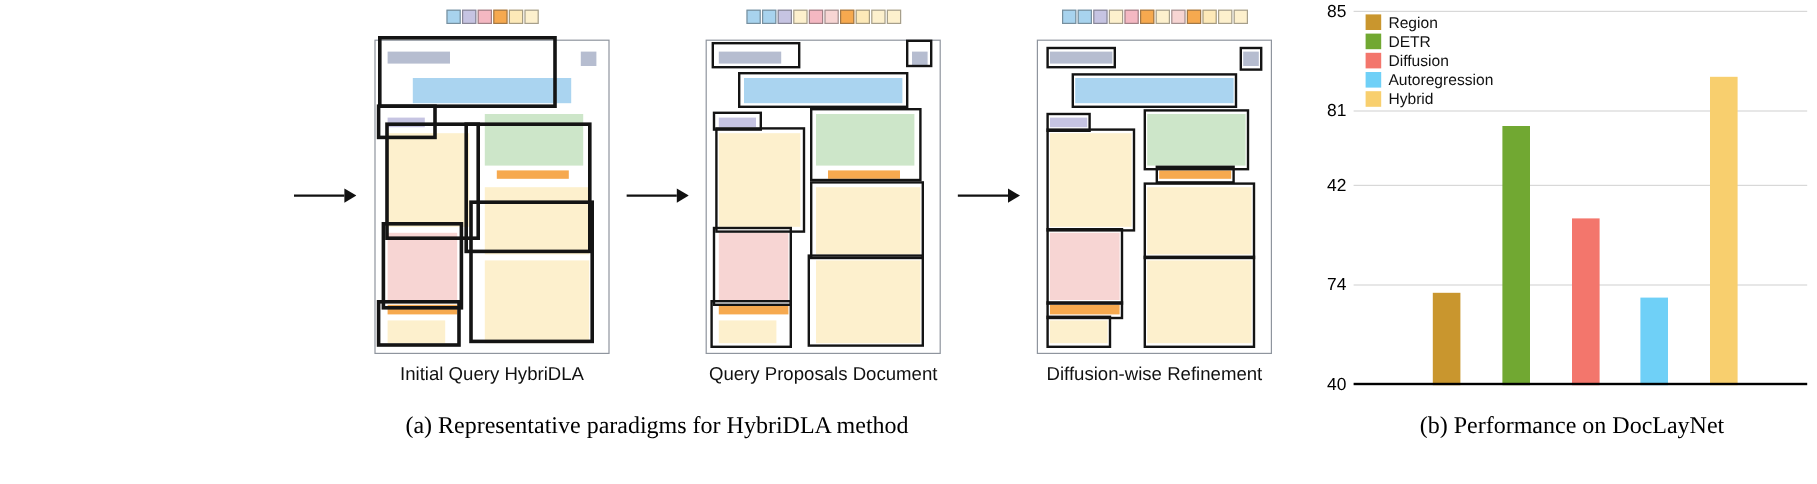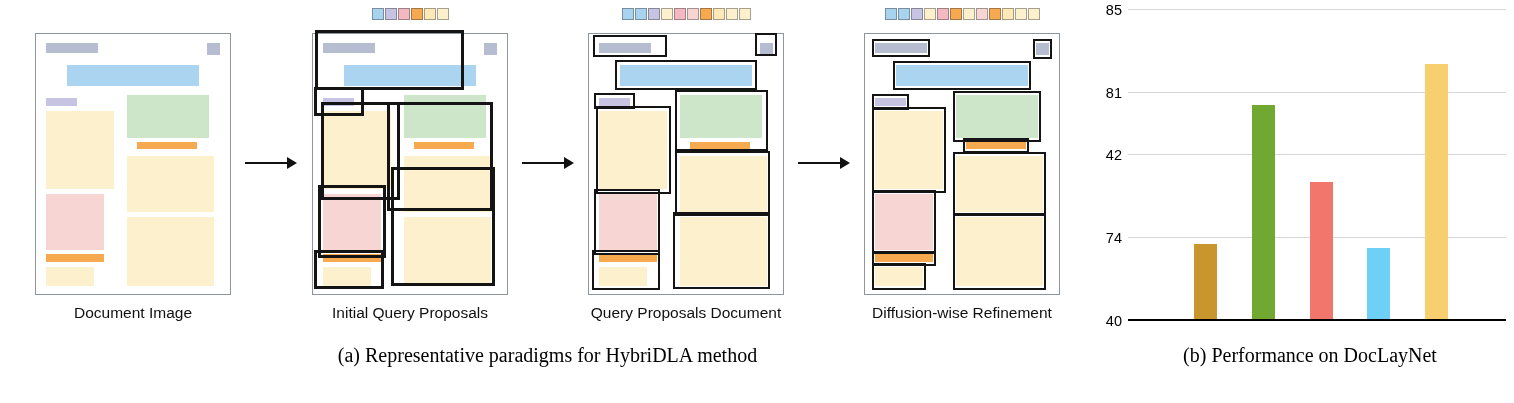--- a/index.html
+++ b/index.html
@@ -36,38 +36,20 @@
   .subcaption{position:absolute;top:344px;text-align:center;font-family:"Liberation Serif",serif;
               font-size:20px;color:#000;}
   .caption-a{left:0;width:1095px;}
   .caption-b{left:1106px;width:408px;}
 </style>
 </head>
 <body>
 
 <div class="figure">
 
-  <div class="doc-panel" style="left:35px">
-    <div class="tokens"></div>
-    <div class="page">
-        <div class="blk" style="left: 5%; top: 3.5%; width: 27%; height: 3.8%; background: rgb(182, 189, 208);"></div>
-        <div class="blk" style="left: 88%; top: 3.5%; width: 7%; height: 4.5%; background: rgb(182, 189, 208);"></div>
-        <div class="blk" style="left: 16%; top: 12%; width: 68%; height: 8%; background: rgb(170, 212, 240);"></div>
-        <div class="blk" style="left: 5%; top: 24.5%; width: 16%; height: 3.2%; background: rgb(198, 196, 226);"></div>
-        <div class="blk" style="left: 5%; top: 29.5%; width: 35%; height: 30%; background: rgb(253, 240, 205);"></div>
-        <div class="blk" style="left: 47%; top: 23.5%; width: 42%; height: 16.5%; background: rgb(205, 230, 201);"></div>
-        <div class="blk" style="left: 52%; top: 41.5%; width: 31%; height: 2.8%; background: rgb(246, 169, 79);"></div>
-        <div class="blk" style="left: 47%; top: 47%; width: 45%; height: 21.5%; background: rgb(253, 240, 205);"></div>
-        <div class="blk" style="left: 5%; top: 61.5%; width: 30%; height: 21.5%; background: rgb(247, 213, 211);"></div>
-        <div class="blk" style="left: 5%; top: 84.8%; width: 30%; height: 2.8%; background: rgb(246, 169, 79);"></div>
-        <div class="blk" style="left: 5%; top: 89.5%; width: 25%; height: 7.5%; background: rgb(253, 240, 205);"></div>
-        <div class="blk" style="left: 47%; top: 70.5%; width: 45%; height: 26.5%; background: rgb(253, 240, 205);"></div>
-      </div>
-    <div class="panel-caption">Document Image</div>
-  </div>
 
   <div class="arrow" style="left:245px">
     <svg width="52" height="14">
         <line x1="0" y1="7" x2="42" y2="7" stroke="#111" stroke-width="2"></line>
         <polygon points="42,1 52,7 42,13" fill="#111"></polygon>
       </svg>
   </div>
 
   <div class="doc-panel" style="left:312px">
     <div class="tokens">
@@ -92,21 +74,21 @@
         <div class="blk" style="left: 5%; top: 89.5%; width: 25%; height: 7.5%; background: rgb(253, 240, 205);"></div>
         <div class="blk" style="left: 47%; top: 70.5%; width: 45%; height: 26.5%; background: rgb(253, 240, 205);"></div>
         <div class="ovl" style="left: 1%; top: -1.5%; width: 77%; height: 23%; border-width: 3px;"></div>
         <div class="ovl" style="left: 0.5%; top: 20.5%; width: 26%; height: 11%; border-width: 3px;"></div>
         <div class="ovl" style="left: 4%; top: 26%; width: 41%; height: 38%; border-width: 3px;"></div>
         <div class="ovl" style="left: 38%; top: 26%; width: 55%; height: 42%; border-width: 3px;"></div>
         <div class="ovl" style="left: 40%; top: 51%; width: 54%; height: 46%; border-width: 3px;"></div>
         <div class="ovl" style="left: 2.5%; top: 58%; width: 35%; height: 28%; border-width: 3px;"></div>
         <div class="ovl" style="left: 0.5%; top: 83%; width: 36%; height: 15%; border-width: 3px;"></div>
       </div>
-    <div class="panel-caption">Initial Query Proposals</div>
+    <div class="panel-caption">Initial Query HybriDLA</div>
   </div>
 
   <div class="arrow" style="left:522px">
     <svg width="52" height="14">
         <line x1="0" y1="7" x2="42" y2="7" stroke="#111" stroke-width="2"></line>
         <polygon points="42,1 52,7 42,13" fill="#111"></polygon>
       </svg>
   </div>
 
   <div class="doc-panel" style="left:588px">
@@ -216,19 +198,41 @@
           <div class="gridline" style="bottom: 73.3333%;"></div>
           <div class="gridline" style="bottom: 100%;"></div>
         </div>
       <div class="bars">
           <div class="bar" style="height: 24.6667%; background: rgb(201, 150, 46);"></div>
           <div class="bar" style="height: 69.3333%; background: rgb(113, 168, 50);"></div>
           <div class="bar" style="height: 44.6667%; background: rgb(243, 118, 108);"></div>
           <div class="bar" style="height: 23.3333%; background: rgb(111, 208, 247);"></div>
           <div class="bar" style="height: 82.6667%; background: rgb(248, 207, 110);"></div>
         </div>
+      <div class="legend">
+          <div class="legend-row">
+            <span class="swatch" style="background: rgb(201, 150, 46);"></span>
+            <span class="legend-label">Region</span>
+          </div>
+          <div class="legend-row">
+            <span class="swatch" style="background: rgb(113, 168, 50);"></span>
+            <span class="legend-label">DETR</span>
+          </div>
+          <div class="legend-row">
+            <span class="swatch" style="background: rgb(243, 118, 108);"></span>
+            <span class="legend-label">Diffusion</span>
+          </div>
+          <div class="legend-row">
+            <span class="swatch" style="background: rgb(111, 208, 247);"></span>
+            <span class="legend-label">Autoregression</span>
+          </div>
+          <div class="legend-row">
+            <span class="swatch" style="background: rgb(248, 207, 110);"></span>
+            <span class="legend-label">Hybrid</span>
+          </div>
+        </div>
     </div>
   </div>
 
   <div class="subcaption caption-b">(b) Performance on DocLayNet</div>
   <div class="subcaption caption-a">(a) Representative paradigms for HybriDLA method</div>
 
 </div>
 
 </body></html>

